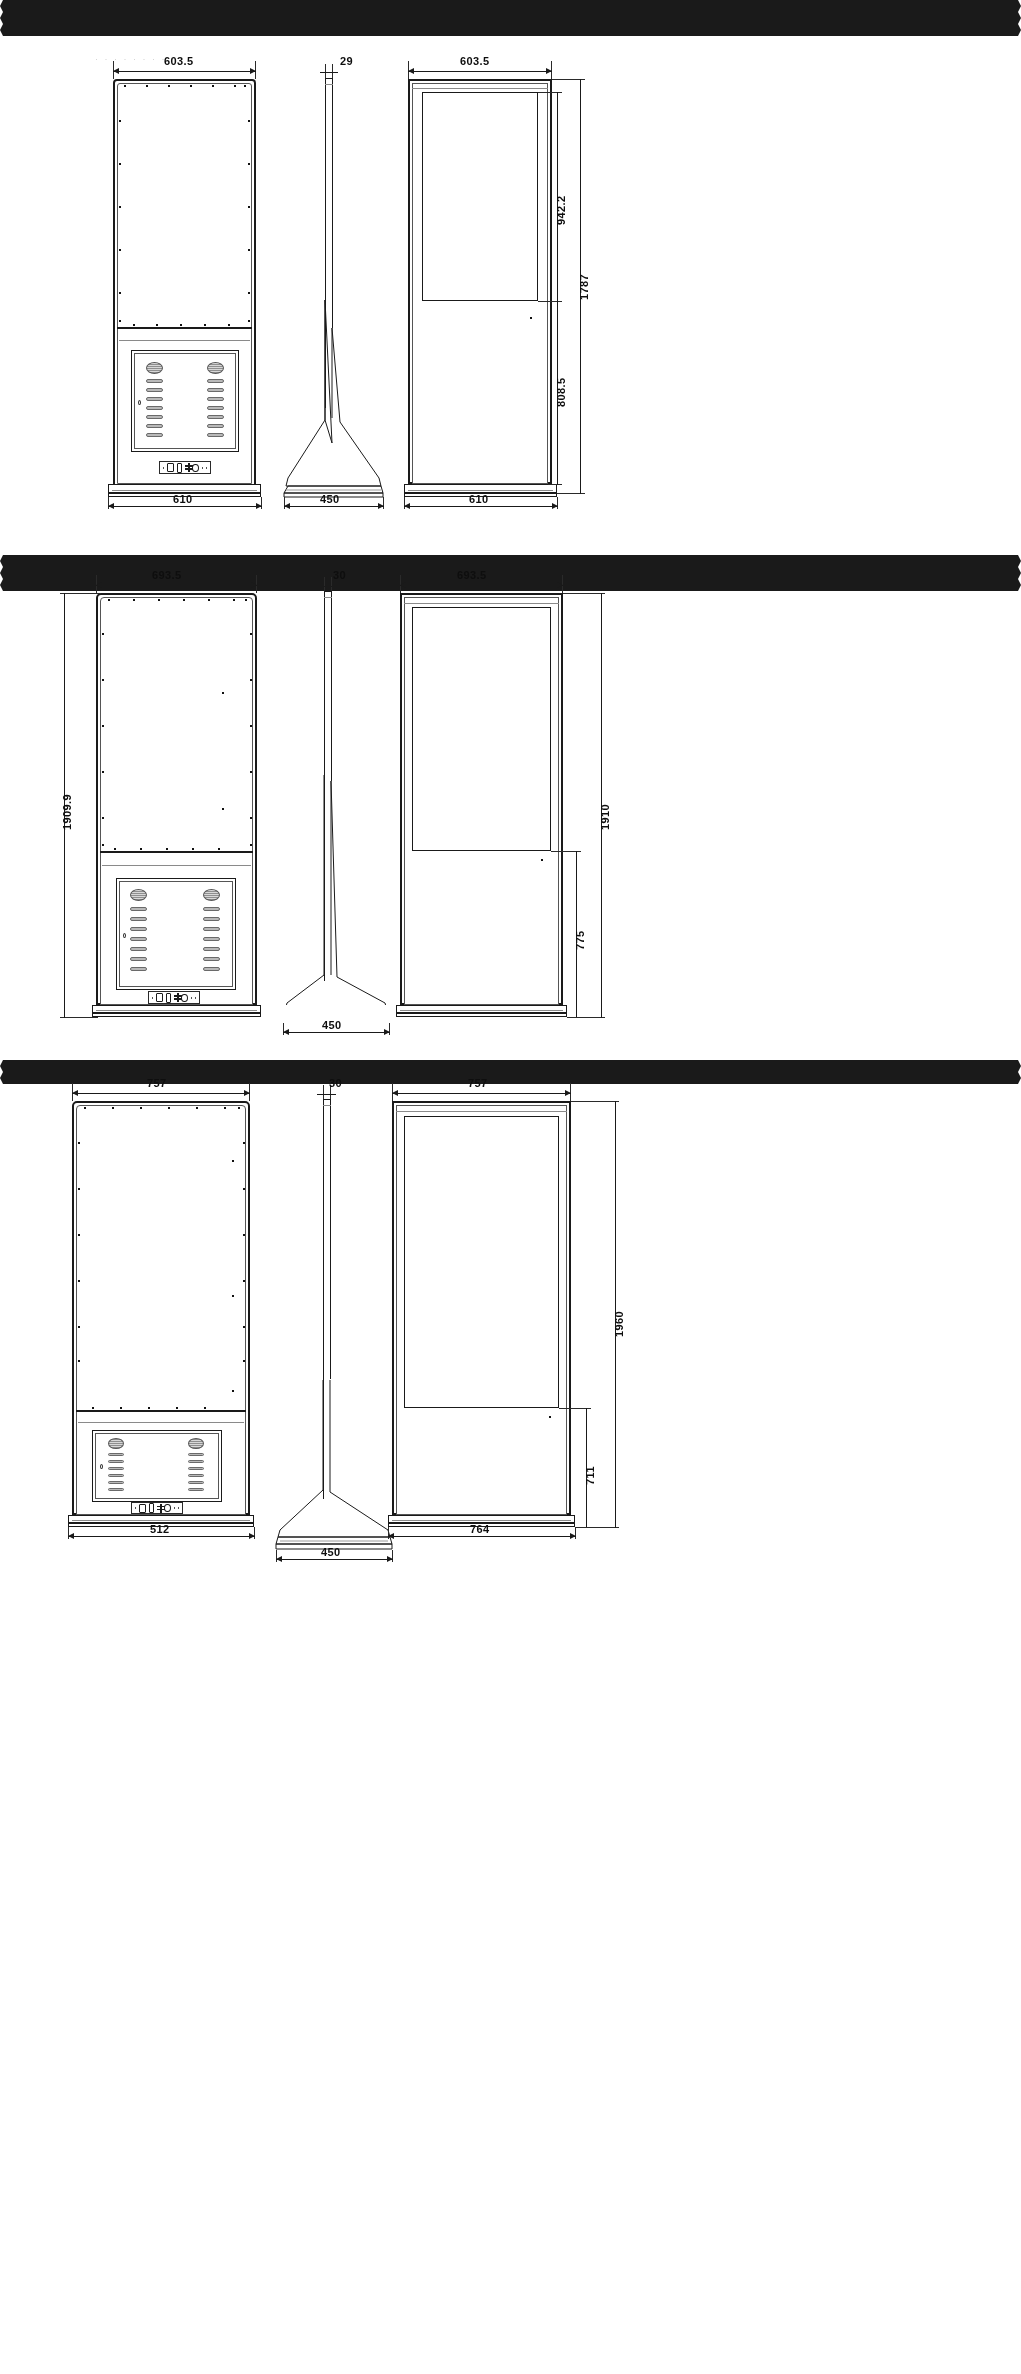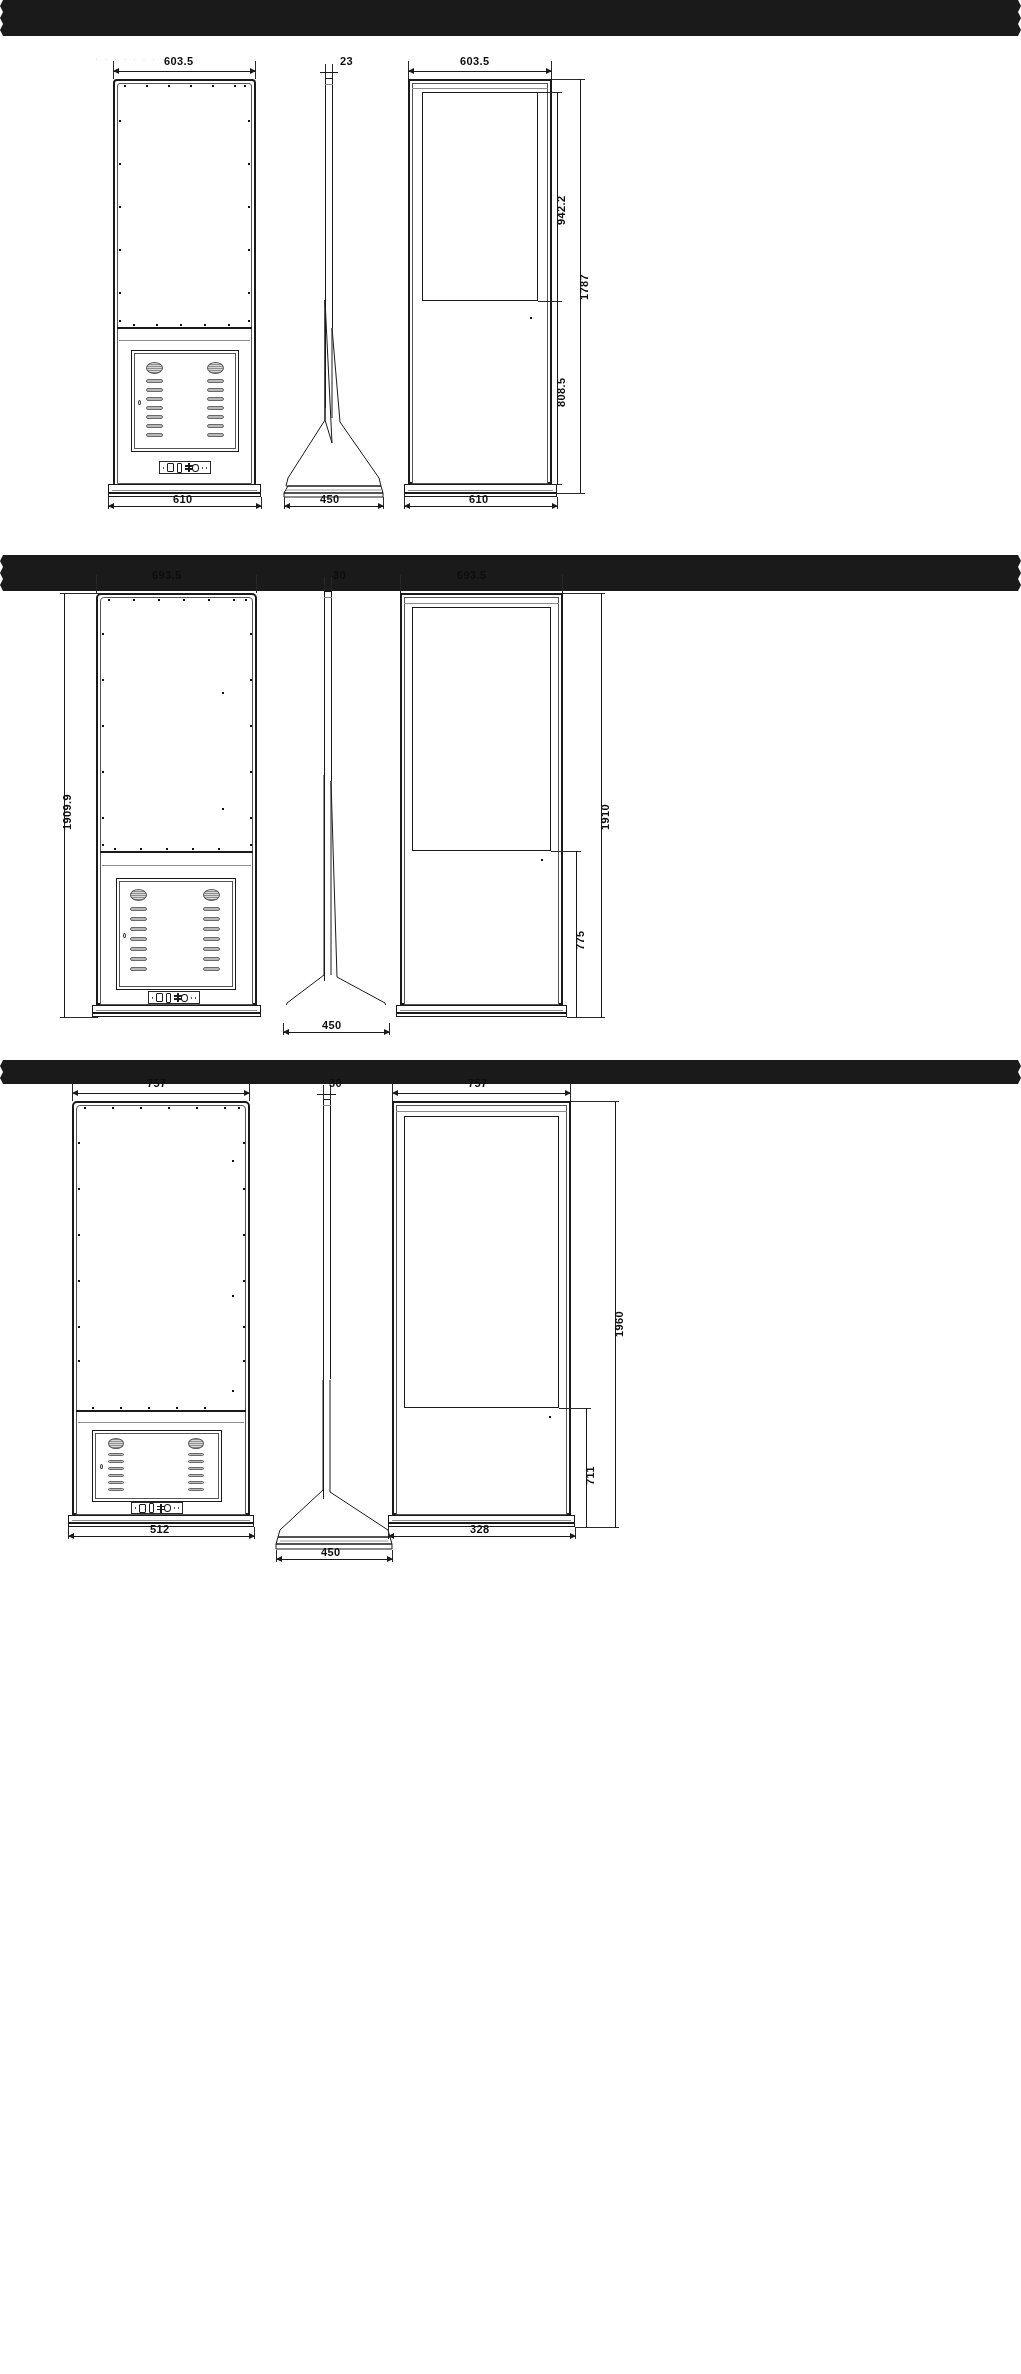--- a/index.html
+++ b/index.html
@@ -157,21 +157,21 @@
     <div class="ln h" style="left:108px;top:506px;width:154px;"></div>
     <div class="arrowL" style="left:108px;top:503px;"></div>
     <div class="arrowR" style="left:256px;top:503px;"></div>
     <div class="dim" style="left:173px;top:494px;">610</div>
   </div>
 
   <div>
     <div class="ext" style="left:325px;top:64px;width:1px;height:14px;"></div>
     <div class="ext" style="left:332px;top:64px;width:1px;height:14px;"></div>
     <div class="ln h" style="left:320px;top:72px;width:18px;"></div>
-    <div class="dim" style="left:340px;top:56px;">23</div>
+    <div class="dim" style="left:340px;top:56px;">29</div>
 
     <div class="ln v" style="left:325px;top:78px;height:330px;background:#1a1a1a;"></div>
     <div class="ln v" style="left:332px;top:78px;height:250px;background:#1a1a1a;"></div>
     <div class="ln h" style="left:325px;top:78px;width:8px;"></div>
     <div class="ln h light" style="left:325px;top:84px;width:8px;"></div>
 
     <svg width="130" height="220" style="position:absolute;left:270px;top:300px;">
       <path d="M55 0 L55 120 L62 143 L55 0 Z" fill="none" stroke="#1a1a1a" stroke-width="1"></path>
       <path d="M62 28 L62 118" fill="none" stroke="#1a1a1a" stroke-width="1"></path>
       <path d="M55 0 L55 120 L18 178 L16 186 L111 186 L109 178 L70 122 L62 28" fill="none" stroke="#1a1a1a" stroke-width="1"></path>
@@ -524,17 +524,17 @@
     <div class="ln v" style="left:615px;top:41px;height:427px;"></div>
     <div class="arrowU" style="left:612px;top:41px;"></div>
     <div class="arrowD" style="left:612px;top:462px;"></div>
     <div class="dim dimv" style="left:614px;top:277px;">1960</div>
 
     <div class="ext" style="left:388px;top:467px;width:1px;height:12px;"></div>
     <div class="ext" style="left:575px;top:467px;width:1px;height:12px;"></div>
     <div class="ln h" style="left:388px;top:476px;width:188px;"></div>
     <div class="arrowL" style="left:388px;top:473px;"></div>
     <div class="arrowR" style="left:570px;top:473px;"></div>
-    <div class="dim" style="left:470px;top:464px;">328</div>
+    <div class="dim" style="left:470px;top:464px;">764</div>
   </div>
 </div>
 
 </div>
 
 </body></html>

